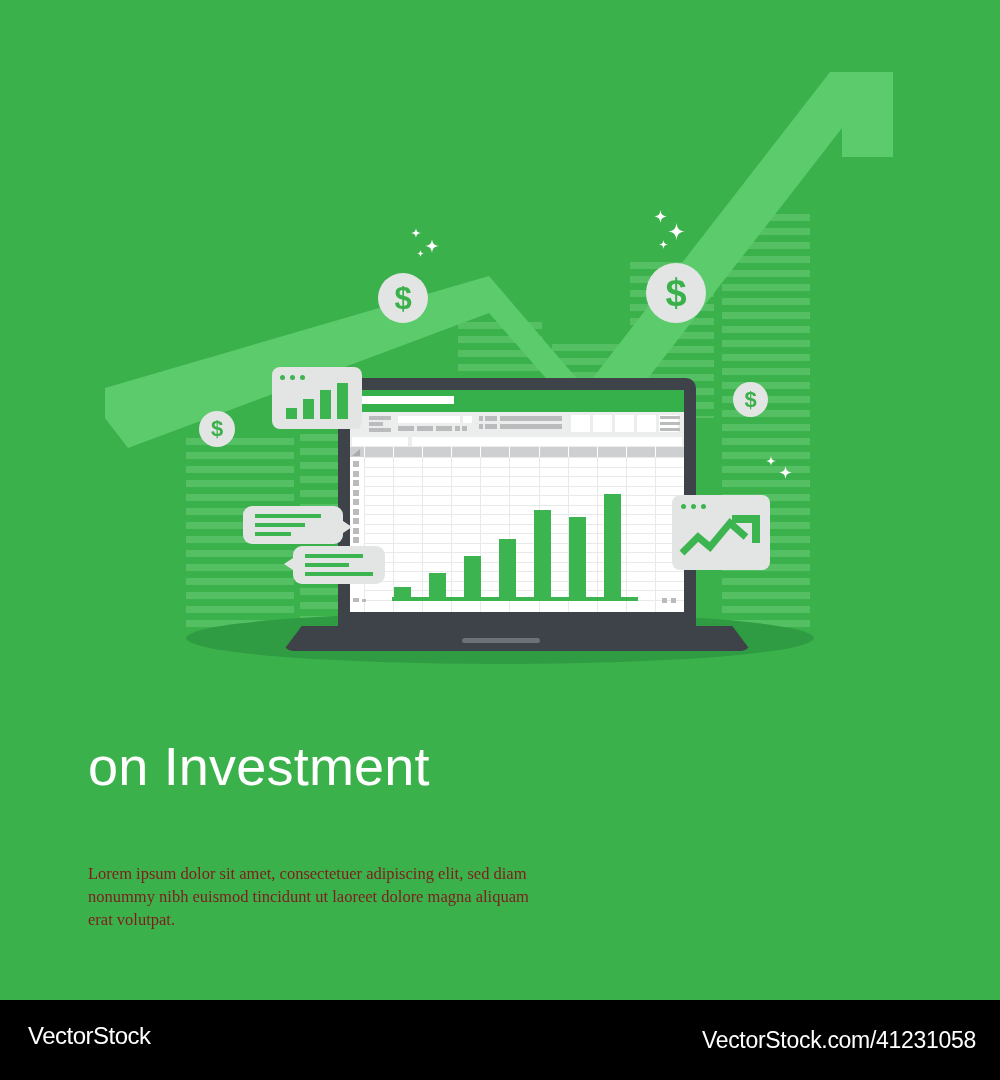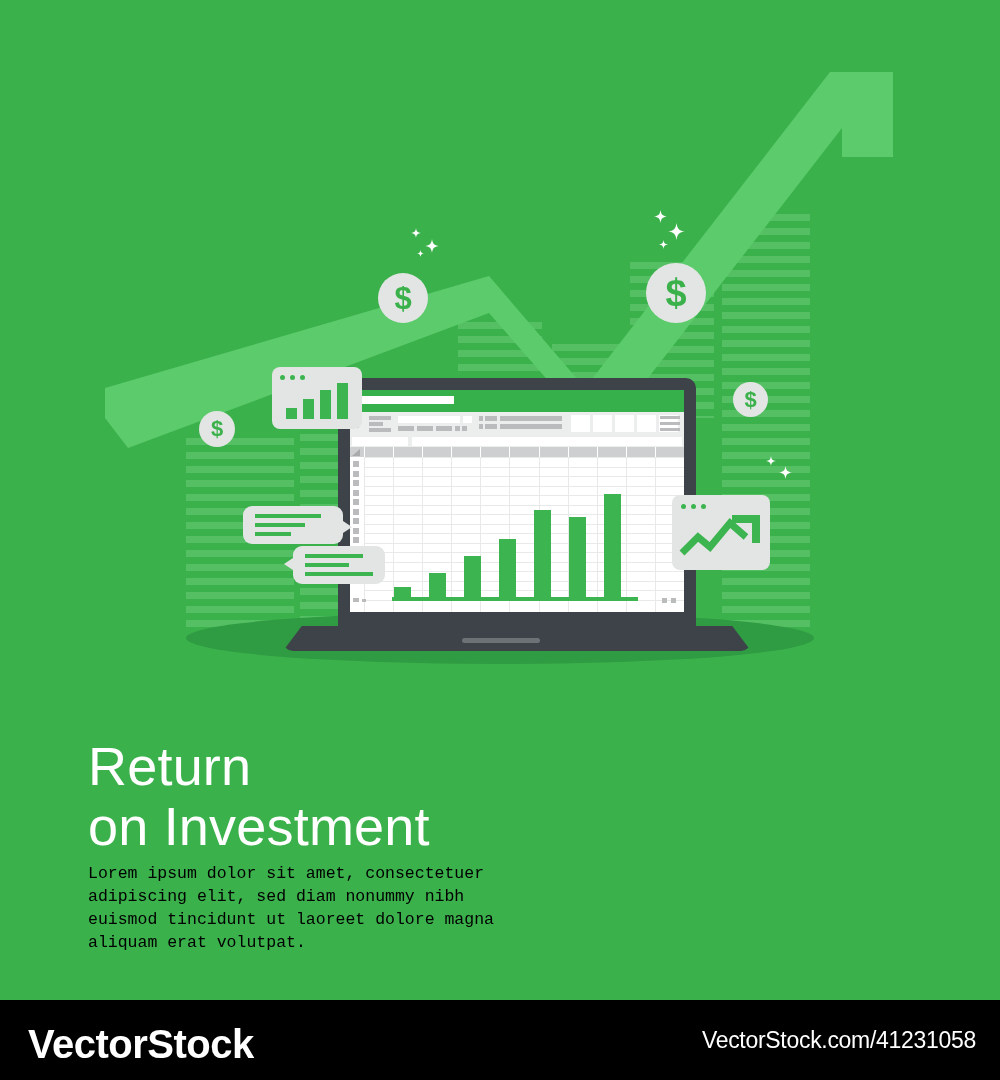--- a/index.html
+++ b/index.html
@@ -55,26 +55,26 @@
   .wdot{position:absolute;width:5px;height:5px;border-radius:50%;background:#3cb44f;}
   .wbar{position:absolute;background:#3cb44f;}
   
   .bubble{position:absolute;background:#e3e5e4;border-radius:9px;}
   .bline{position:absolute;height:4px;background:#3cb44f;}
   .btail{position:absolute;width:0;height:0;}
   
   #headline{position:absolute;left:88px;top:736px;width:680px;color:#ffffff;}
   #headline .l1,#headline .l2{font-size:54px;line-height:60px;font-weight:normal;
      letter-spacing:.2px;font-family:"Liberation Sans",sans-serif;}
-  #body-copy{position:absolute;left:88px;top:862px;width:445px;color:#000000;
-     font-size:16.5px;line-height:23px;font-family:Liberation Mono, monospace;}
+  #body-copy{position:absolute;left:88px;top:862px;width:445px;color:#7f1d1d;
+     font-size:16.5px;line-height:23px;font-family:Liberation Serif, serif;}
   
   #footer{position:absolute;left:0;top:1000px;width:1000px;height:80px;background:#000000;}
-  #footer-logo{position:absolute;left:28px;top:22px;color:#ffffff;font-size:40px;
-     font-weight:bold;font-family:"Liberation Sans",sans-serif;letter-spacing:-.5px;}
+  #footer-logo{position:absolute;left:28px;top:22px;color:#ffffff;font-size:24px;
+     font-weight:normal;font-family:"Liberation Sans",sans-serif;letter-spacing:-.5px;}
   #footer-url{position:absolute;right:24px;top:27px;color:#ffffff;font-size:23px;
      font-family:"Liberation Sans",sans-serif;letter-spacing:-.3px;}
 </style>
 </head>
 <body>
 
 <div id="stage">
 
   <div id="bg-columns">
       <div class="bgcol" style="left: 186px; top: 438px; width: 108px; height: 196px;">
@@ -378,21 +378,20 @@
   <div class="btail" style="left:343px;top:521px;border-top:6px solid transparent;border-bottom:6px solid transparent;border-left:9px solid #e3e5e4;"></div>
 
   <div class="bubble" id="bubble-lower" style="left:293px;top:546px;width:92px;height:38px;">
     <div class="bline" style="left:12px;top:8px;width:58px;"></div>
     <div class="bline" style="left:12px;top:17px;width:44px;"></div>
     <div class="bline" style="left:12px;top:26px;width:68px;"></div>
   </div>
   <div class="btail" style="left:284px;top:558px;border-top:6px solid transparent;border-bottom:6px solid transparent;border-right:9px solid #e3e5e4;"></div>
 
   <div id="headline">
-    <div class="l1">Return</div>
     <div class="l2">on Investment</div>
   </div>
 
   <div id="body-copy">Lorem ipsum dolor sit amet, consectetuer adipiscing elit, sed diam nonummy nibh euismod tincidunt ut laoreet dolore magna aliquam erat volutpat.</div>
 
   <div id="footer">
     <div id="footer-logo">VectorStock</div>
     <div id="footer-url">VectorStock.com/41231058</div>
   </div>
 

